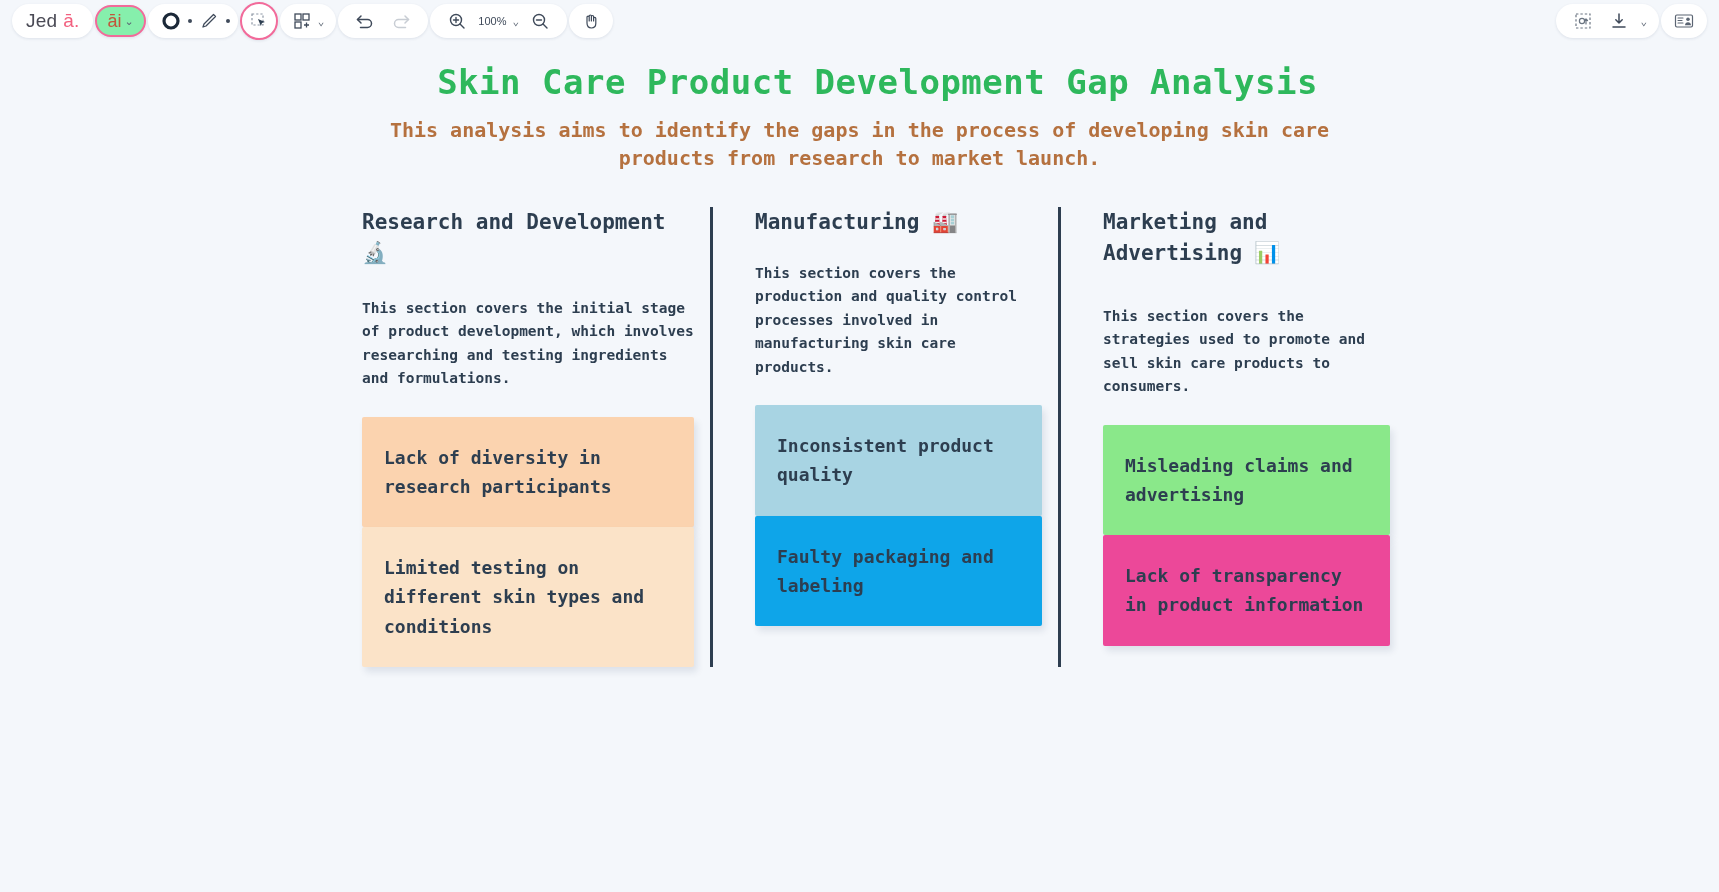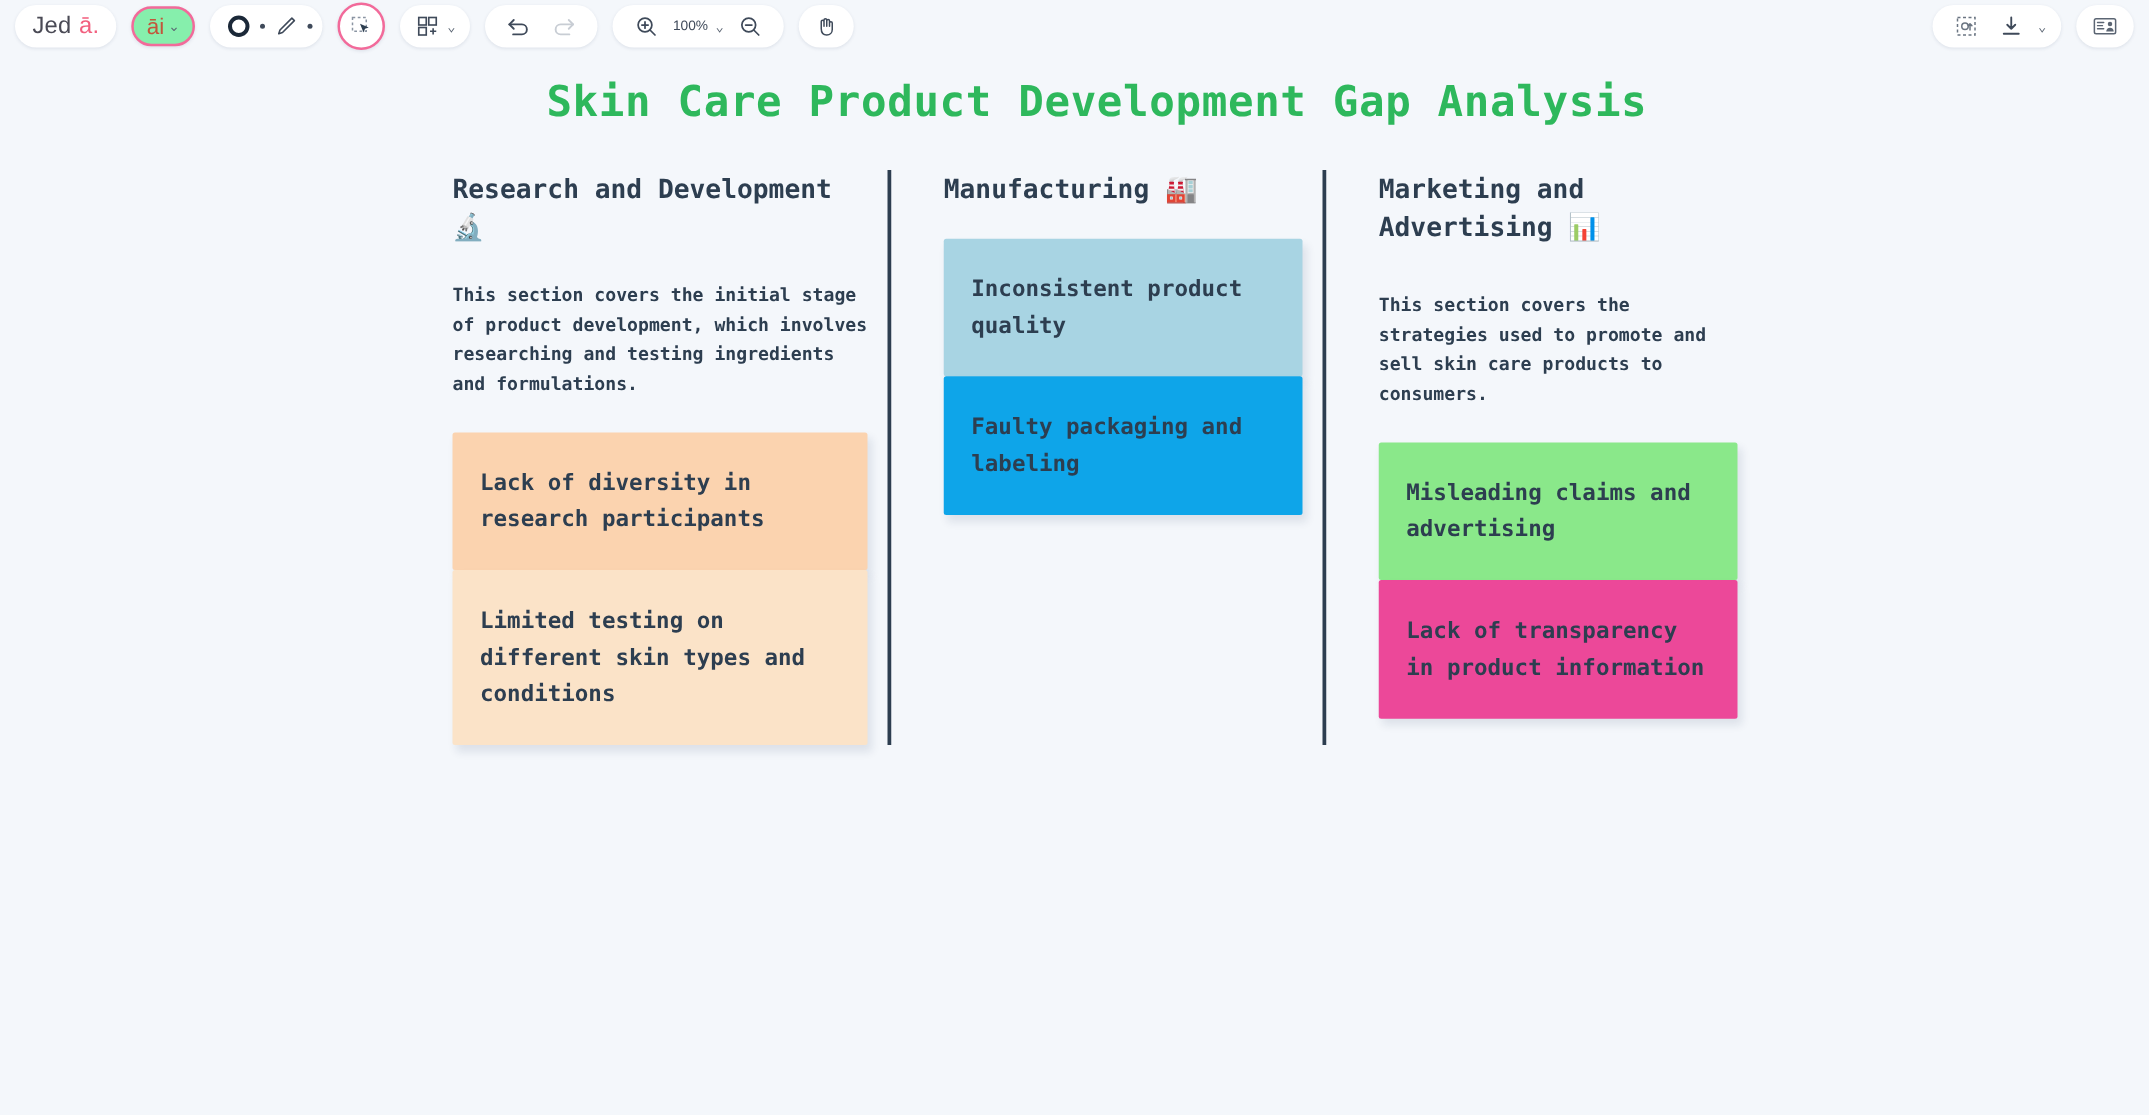--- a/index.html
+++ b/index.html
@@ -6,21 +6,21 @@
   html, body {
     width: 1719px; height: 892px;
     background: #f4f7fb;
     font-family: "DejaVu Sans Mono", "Liberation Mono", monospace;
     overflow: hidden;
   }
 
   
   .toolbar {
     position: absolute; top: 0; left: 0; right: 0; height: 42px;
-    display: flex; align-items: center; gap: 12px;
+    display: flex; align-items: center; gap: 2px;
     padding: 0 12px;
     background: #f4f7fb;
   }
   .pill {
     display: flex; align-items: center; justify-content: center;
     background: #ffffff;
     border-radius: 22px;
     height: 34px;
     box-shadow: 0 1px 3px rgba(20,40,80,.10);
     padding: 0 12px;
@@ -201,38 +201,40 @@
         <path d="M5 7h5M5 9.5h4M5 12h5" stroke="#5b6573" stroke-width="1.1" stroke-linecap="round"></path>
         <circle cx="15" cy="8.2" r="1.8" fill="#5b6573"></circle>
         <path d="M12 14.2c0-1.8 1.3-3 3-3s3 1.2 3 3z" fill="#5b6573"></path>
       </svg>
   </div>
 </div>
 
 <div class="canvas">
 
   <div class="doc-title">Skin Care Product Development Gap Analysis</div>
+  <div class="doc-sub">This analysis aims to identify the gaps in the process of developing skin care products from research to market launch.</div>
 
   <div class="columns">
 
     <div class="column col-rnd">
       <div class="col-head">
         <span>Research and Development</span>
         <span class="emoji">🔬</span>
       </div>
       <div class="col-desc">This section covers the initial stage of product development, which involves researching and testing ingredients and formulations.</div>
       <div class="card" style="background:#fbd3af">Lack of diversity in research participants</div>
       <div class="card" style="background:#fbe3c8">Limited testing on different skin types and conditions</div>
     </div>
 
     <div class="column col-mfg">
       <div class="col-head">
         <span>Manufacturing</span>
         <span class="emoji">🏭</span>
       </div>
+      <div class="col-desc">This section covers the production and quality control processes involved in manufacturing skin care products.</div>
       <div class="card" style="background:#a8d4e3">Inconsistent product quality</div>
       <div class="card" style="background:#0ea5e9">Faulty packaging and labeling</div>
     </div>
 
     <div class="column col-mkt">
       <div class="col-head">
         <span>Marketing and Advertising</span>
         <span class="emoji">📊</span>
       </div>
       <div class="col-desc">This section covers the strategies used to promote and sell skin care products to consumers.</div>

